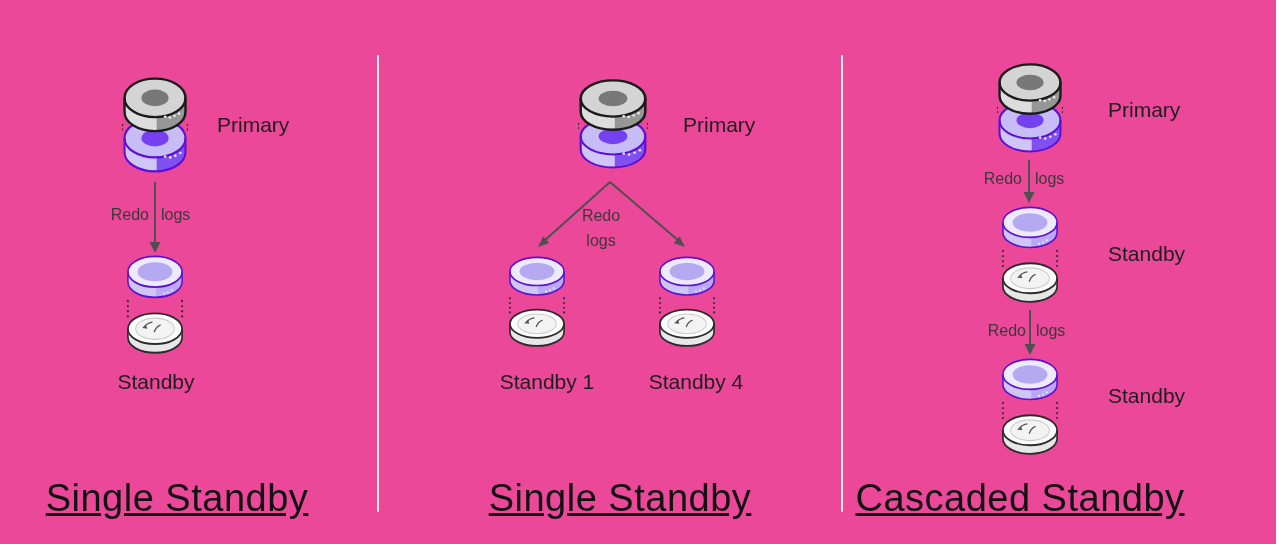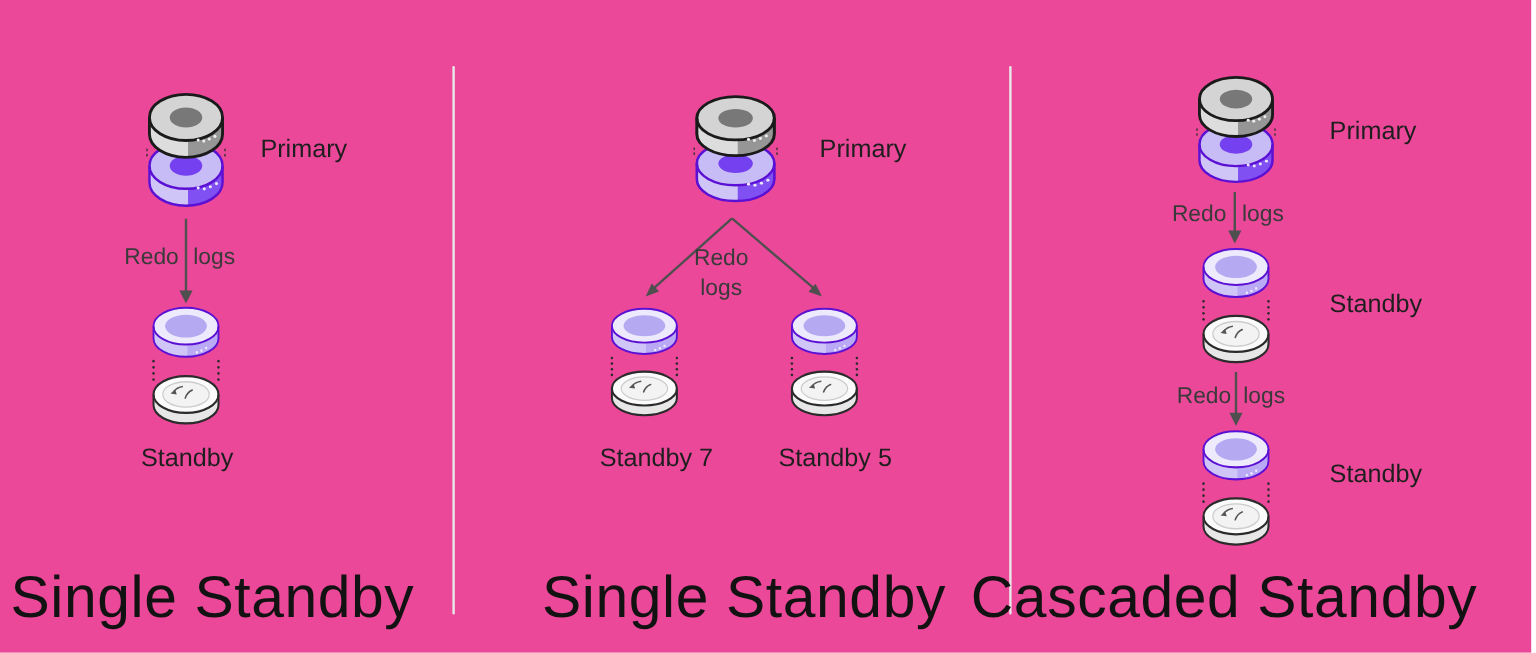--- a/index.html
+++ b/index.html
@@ -10,25 +10,25 @@
     font-family:"Liberation Sans", sans-serif;
     color:#1e1e1e;
     overflow:hidden;
   }
   .abs{position:absolute;}
   .divider{
     position:absolute;top:55px;height:457px;width:2px;
     background:#e9e9e9;border-radius:1px;
   }
   .label{font-size:21px;line-height:26px;white-space:nowrap;color:#1e1e1e;}
-  .small{font-size:19px;line-height:18px;white-space:nowrap;color:#3a3a3a;}
+  .small{font-size:16px;line-height:18px;white-space:nowrap;color:#3a3a3a;}
   .right-align{text-align:right;}
   .title{
-    font-size:49px;line-height:42px;letter-spacing:0.5px;
-    color:#121212;white-space:nowrap;transform:translateX(-50%);
+    font-size:38px;line-height:42px;letter-spacing:0.5px;
+    color:#121212;white-space:nowrap;transform:translateX(-50%);text-decoration:underline;
   }
   .centered{transform:translateX(-50%);}
   svg{display:block;}
 </style>
 </head>
 <body>
 
 <svg width="0" height="0" style="position:absolute" aria-hidden="true">
   <defs>
     <clipPath id="clipR">
@@ -134,22 +134,22 @@
     </svg>
     <div class="abs small centered" style="left:601px;top:207px;">Redo</div>
     <div class="abs small centered" style="left:601px;top:232px;">logs</div>
 
     <svg class="abs" style="left:508px;top:256px;" width="58" height="92" viewBox="5 3 90 137" preserveAspectRatio="none">
       <use href="#sym-standby"></use>
     </svg>
     <svg class="abs" style="left:658px;top:256px;" width="58" height="92" viewBox="5 3 90 137" preserveAspectRatio="none">
       <use href="#sym-standby"></use>
     </svg>
-    <div class="abs label centered" style="left:547px;top:369px;">Standby 7</div>
-    <div class="abs label centered" style="left:696px;top:369px;">Standby 5</div>
+    <div class="abs label centered" style="left:547px;top:369px;">Standby 1</div>
+    <div class="abs label centered" style="left:696px;top:369px;">Standby 4</div>
 
     <div class="abs title" style="left:620px;top:477px;">Single Standby</div>
   </div>
 
   <div>
     <svg class="abs" style="left:997px;top:62px;" width="66" height="92" viewBox="11 1 78 112" preserveAspectRatio="none">
       <use href="#sym-primary"></use>
     </svg>
     <div class="abs label" style="left:1108px;top:97px;">Primary</div>
 

